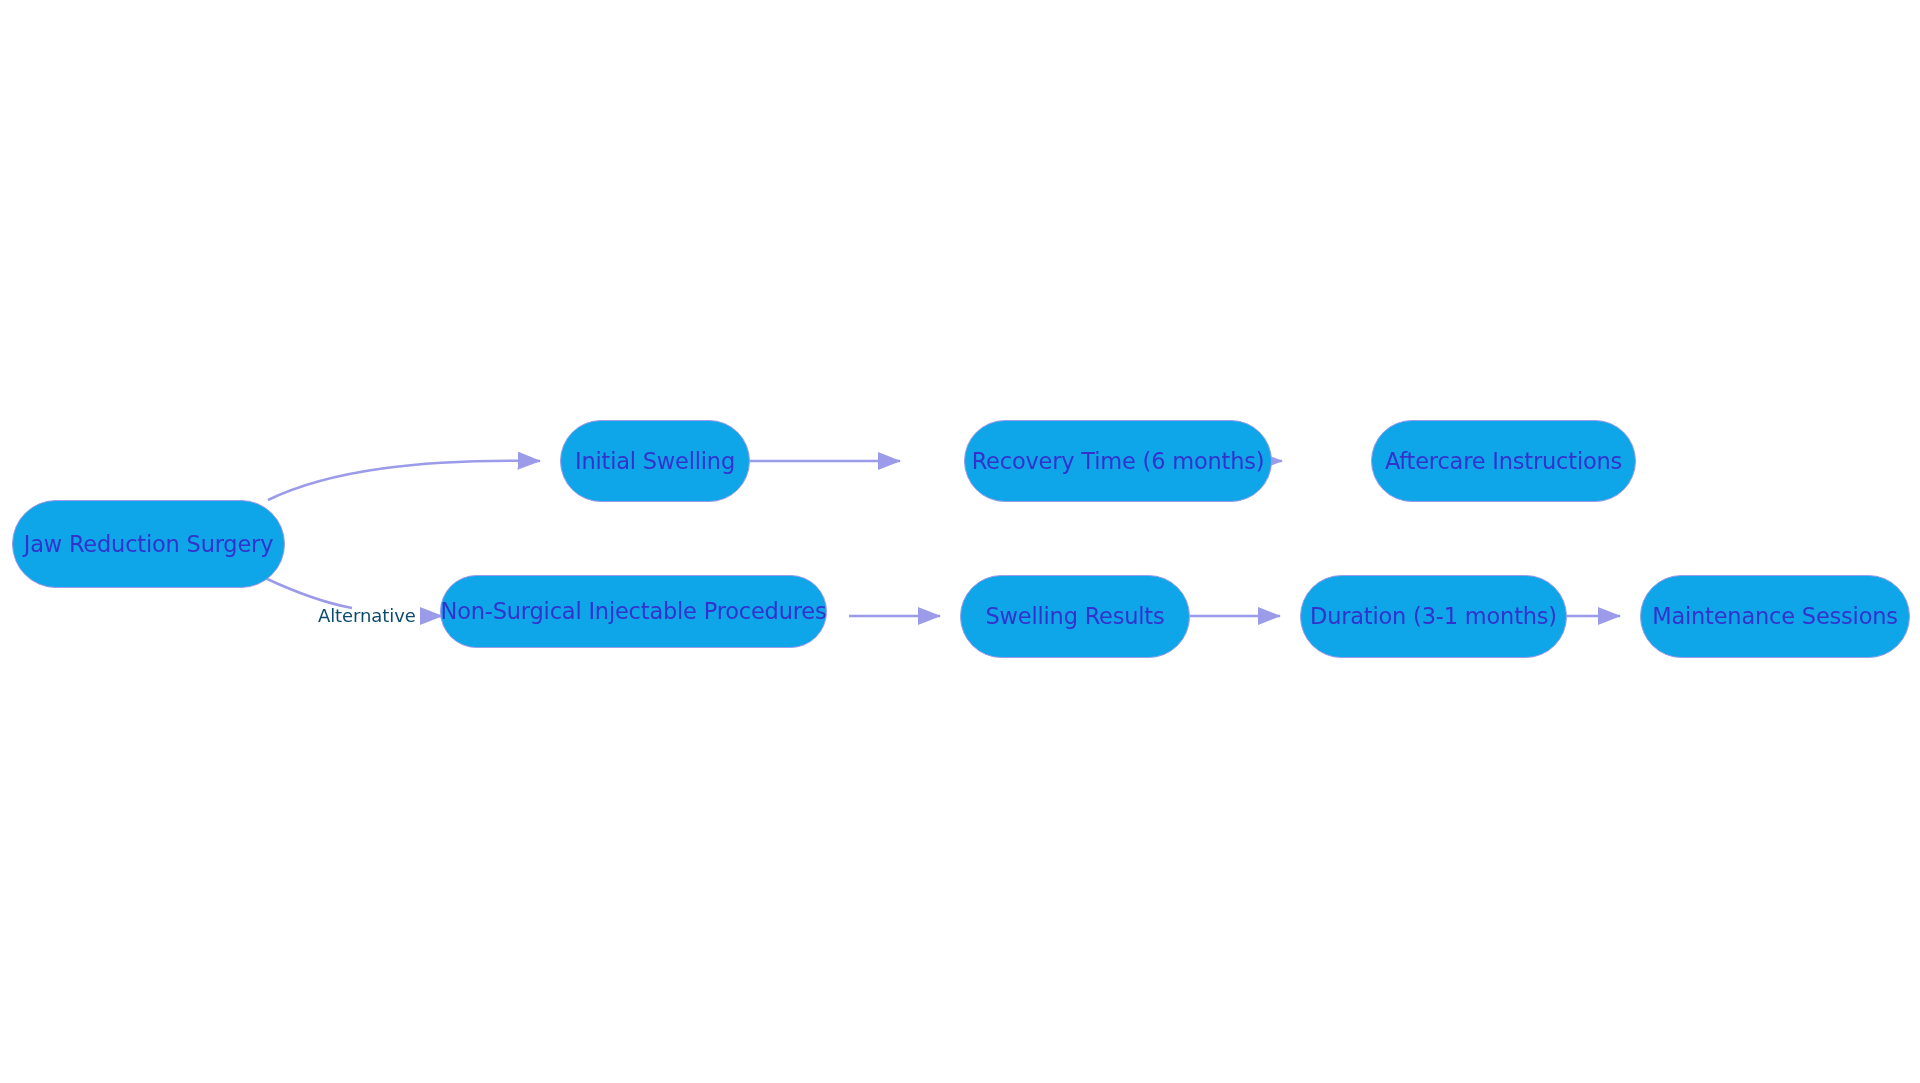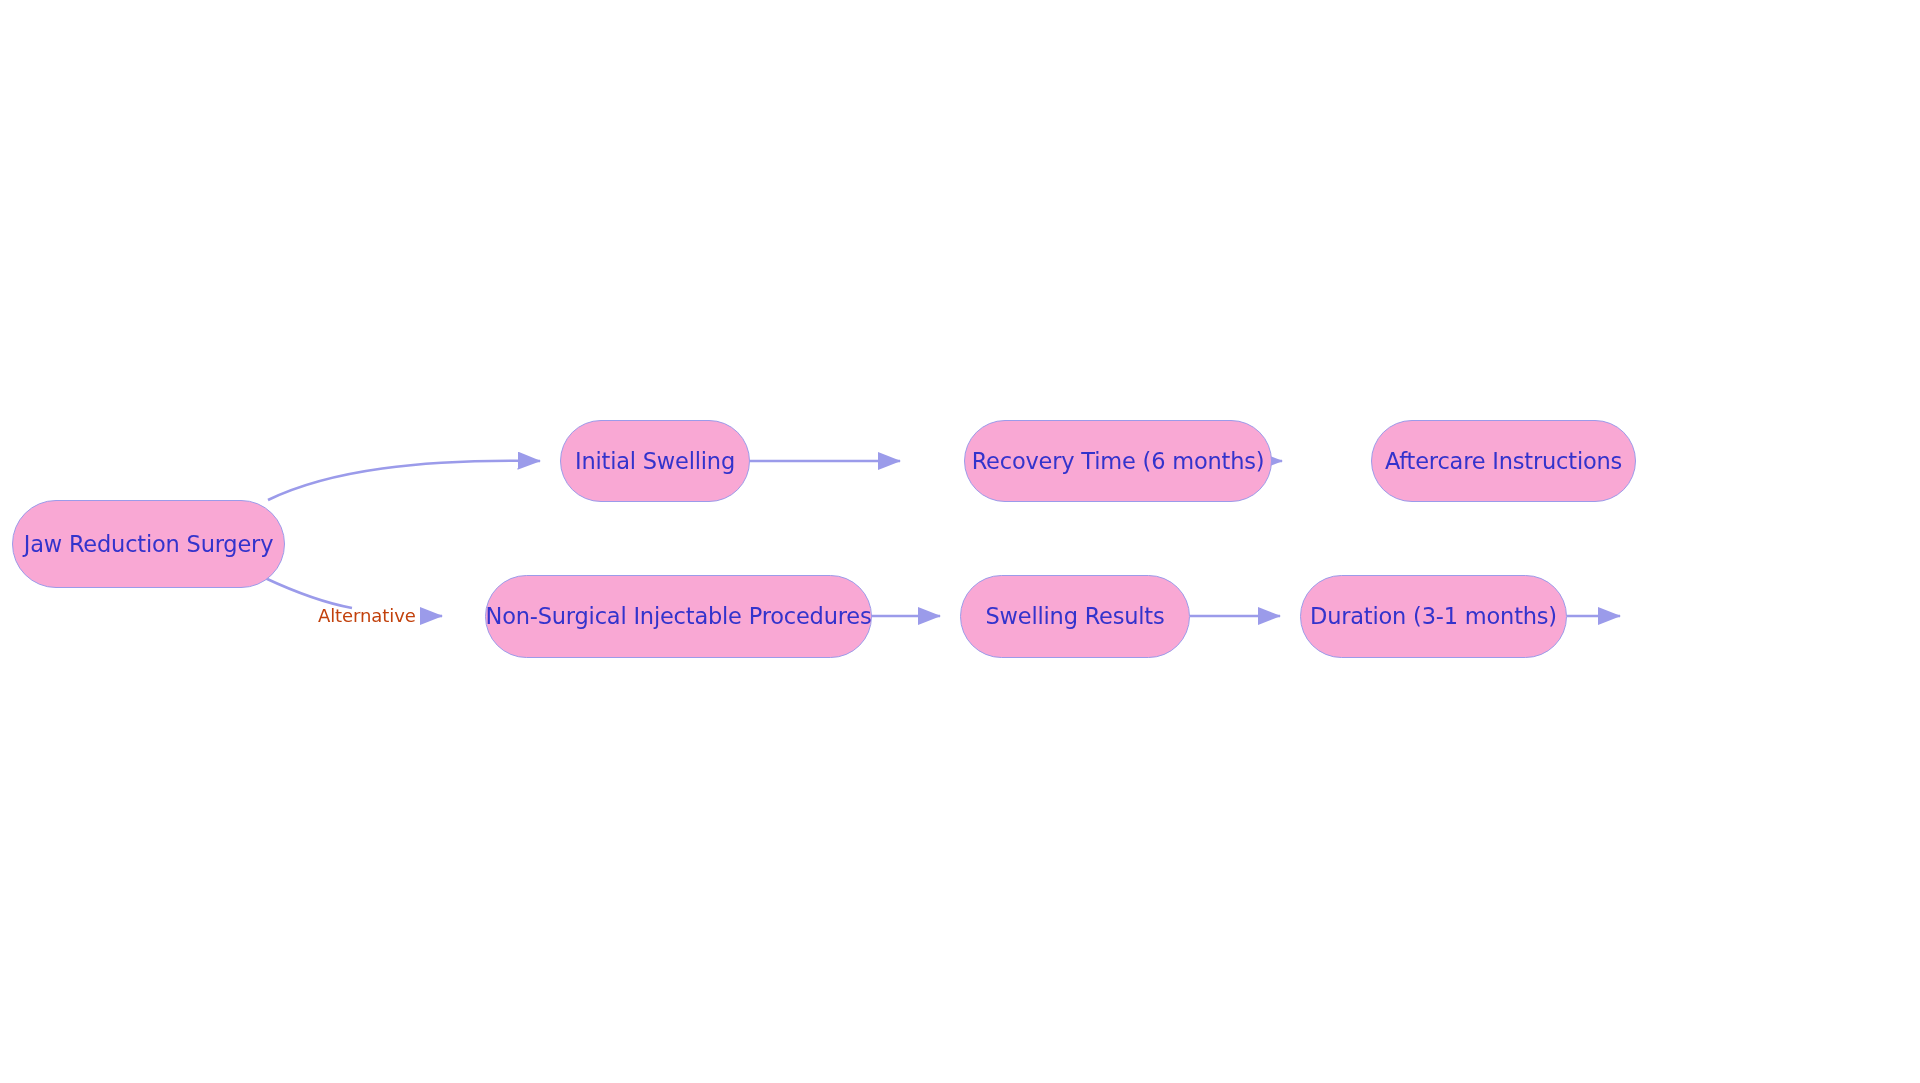--- a/index.html
+++ b/index.html
@@ -23,40 +23,40 @@
     position: absolute;
     left: 0;
     top: 0;
     width: 1920px;
     height: 1083px;
     pointer-events: none;
   }
   .node {
     position: absolute;
     box-sizing: border-box;
-    background: #f9a8d4;
+    background: #0ea5e9;
     border: 1.5px solid #9b9bea;
     border-radius: 999px;
     display: flex;
     align-items: center;
     justify-content: center;
     color: #3333cc;
     font-size: 22.5px;
     font-family: "DejaVu Sans", "Liberation Sans", sans-serif;
     letter-spacing: -0.2px;
     white-space: nowrap;
   }
   .node-label {
     color: #3333cc;
     font-size: 22.5px;
     line-height: 1;
   }
   .edge-label {
     position: absolute;
-    color: #c2410c;
+    color: #0c4a6e;
     font-size: 18px;
     font-family: "DejaVu Sans", "Liberation Sans", sans-serif;
     white-space: nowrap;
     line-height: 1;
     letter-spacing: -0.1px;
   }
 </style>
 </head>
 <body>
 
@@ -95,28 +95,31 @@
   </div>
 
   <div class="node" style="left:964px; top:420px; width:308px; height:82px;">
     <span class="node-label">Recovery Time (6 months)</span>
   </div>
 
   <div class="node" style="left:1371px; top:420px; width:265px; height:82px;">
     <span class="node-label">Aftercare Instructions</span>
   </div>
 
-  <div class="node" style="left:485px; top:575px; width:387px; height:83px;">
+  <div class="node" style="left:440px; top:575px; width:387px; height:73px;">
     <span class="node-label">Non-Surgical Injectable Procedures</span>
   </div>
 
   <div class="node" style="left:960px; top:575px; width:230px; height:83px;">
     <span class="node-label">Swelling Results</span>
   </div>
 
   <div class="node" style="left:1300px; top:575px; width:267px; height:83px;">
     <span class="node-label">Duration (3-1 months)</span>
   </div>
 
+  <div class="node" style="left:1640px; top:575px; width:270px; height:83px;">
+    <span class="node-label">Maintenance Sessions</span>
+  </div>
 
   <div class="edge-label" style="left:318px; top:607px;">Alternative</div>
 
 </div>
 
 </body></html>

